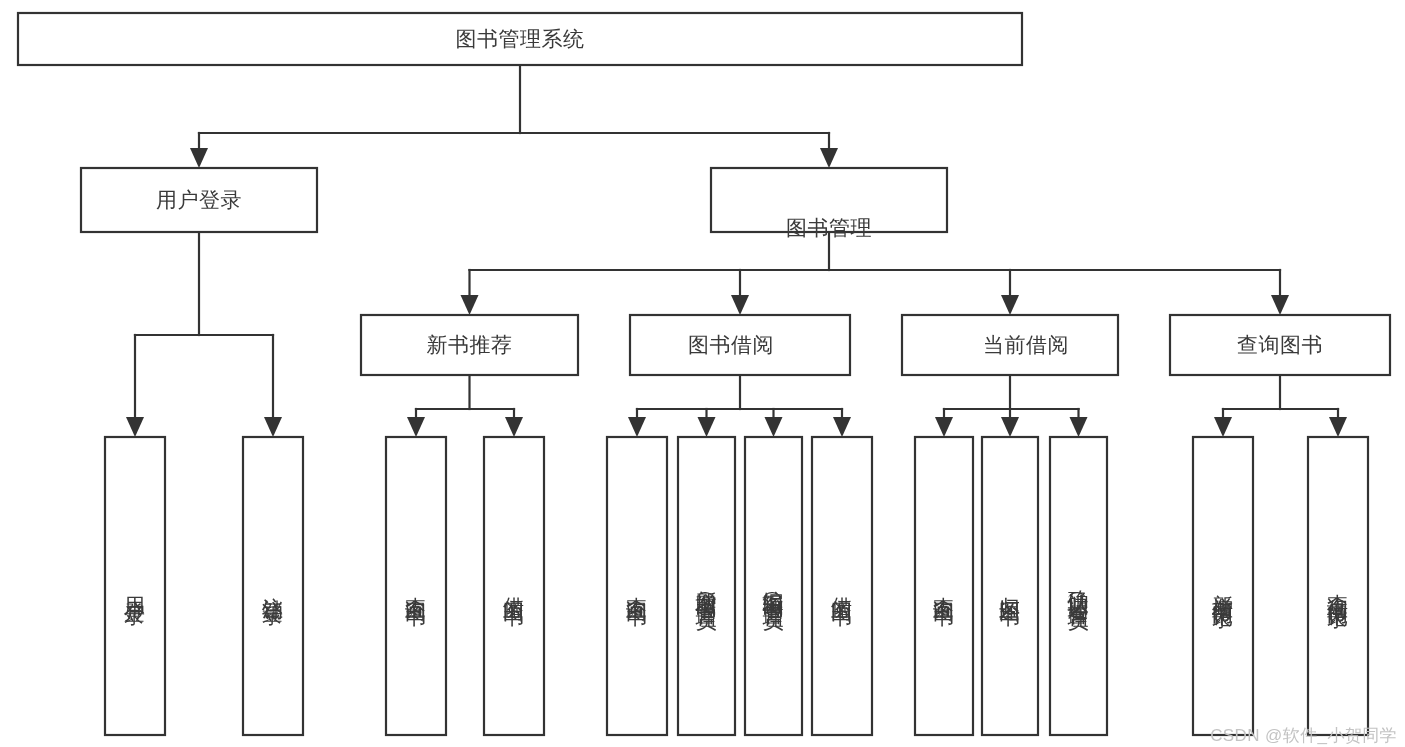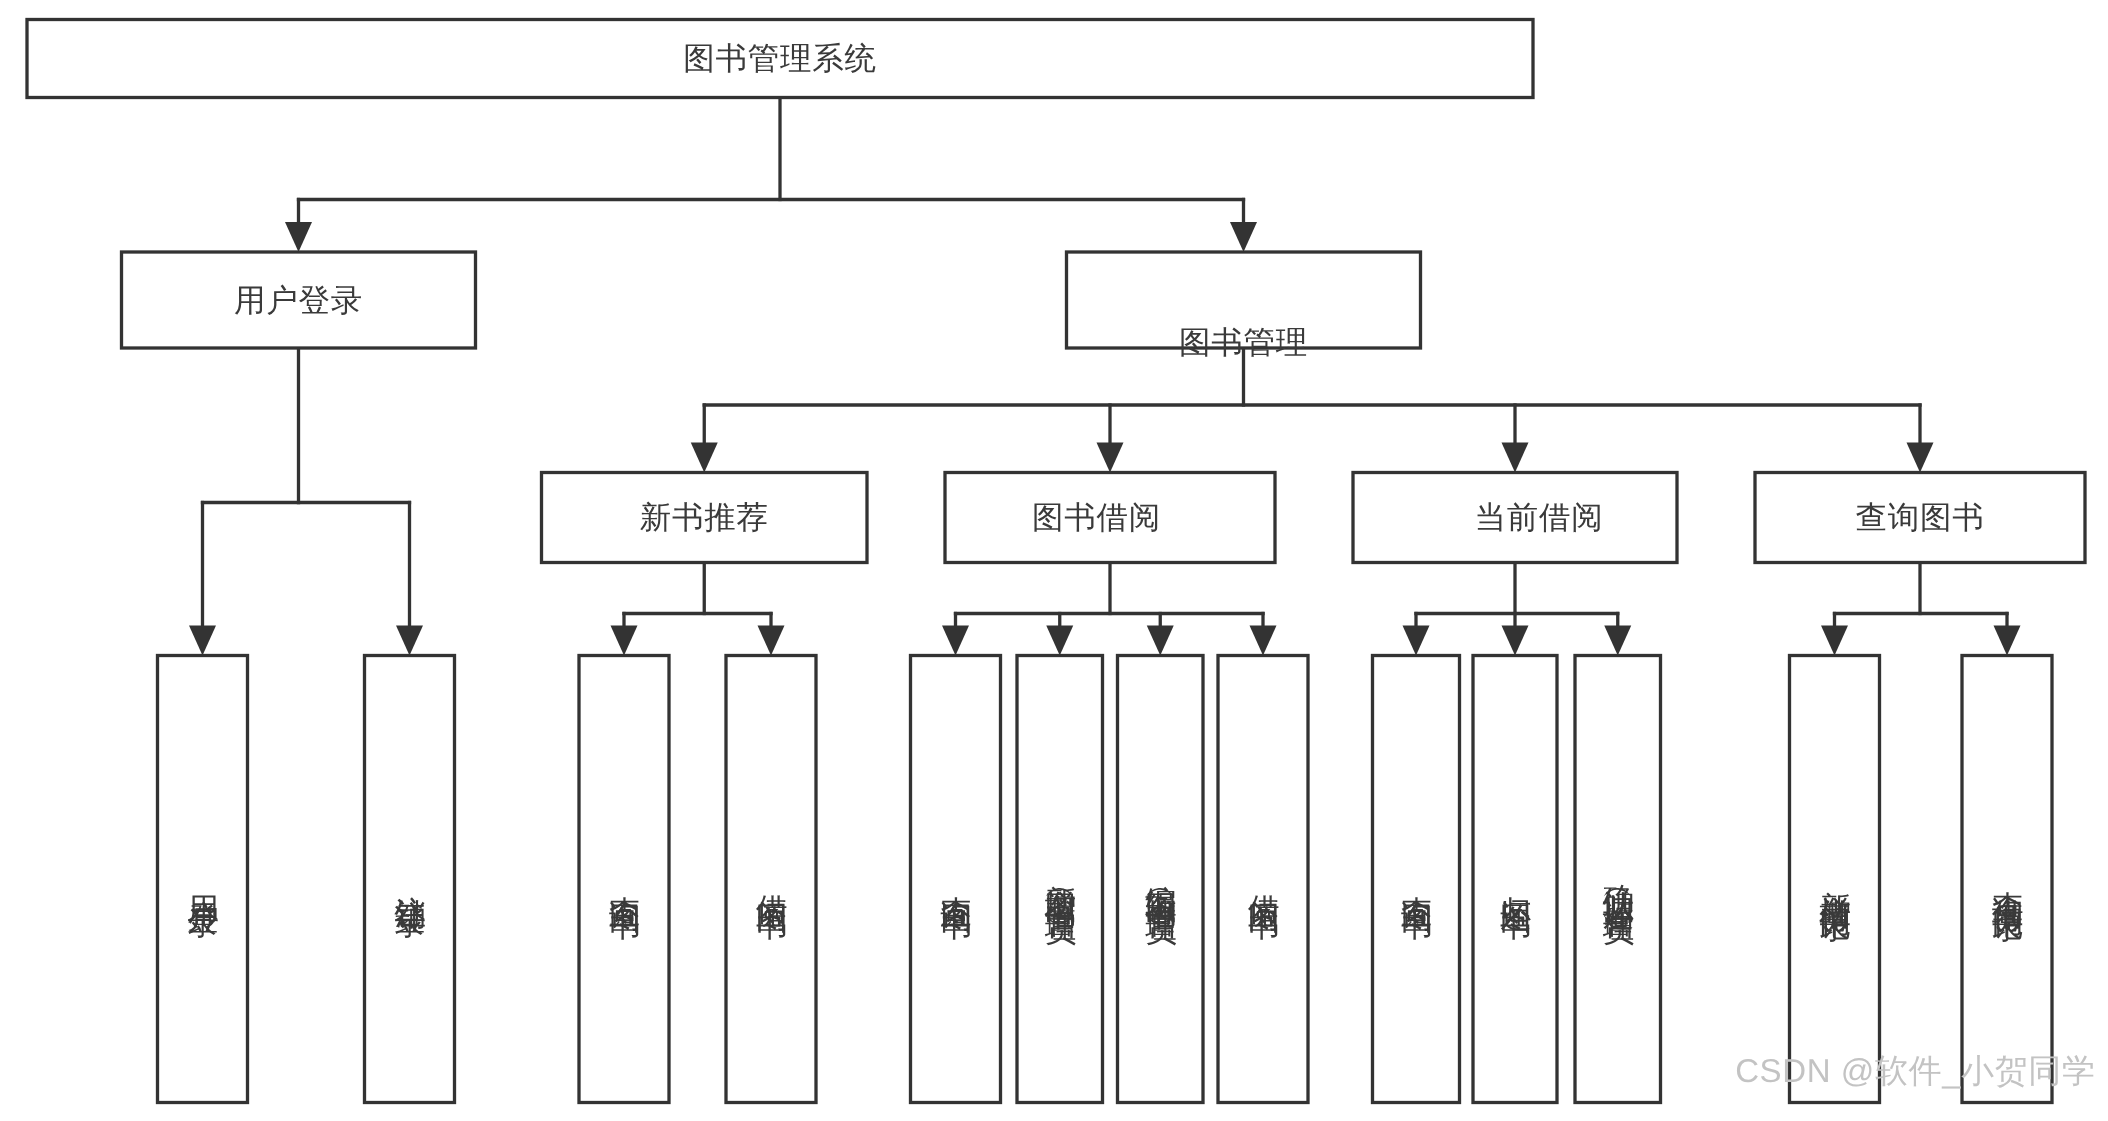--- a/index.html
+++ b/index.html
@@ -57,22 +57,22 @@
   .node-label.vertical {
     writing-mode: vertical-rl;
     text-orientation: upright;
     font-size: 21px;
     letter-spacing: 3px;
     line-height: 1;
   }
   .watermark {
     position: absolute;
     right: 8px;
-    bottom: 18px;
-    font-size: 22px;
+    bottom: 0;
+    font-size: 17px;
     color: #c3c3c3;
     font-family: "Liberation Sans", "DejaVu Sans", sans-serif;
     white-space: nowrap;
     letter-spacing: 0.4px;
   }
 </style>
 </head>
 <body>
 
 <div id="diagram-root">

